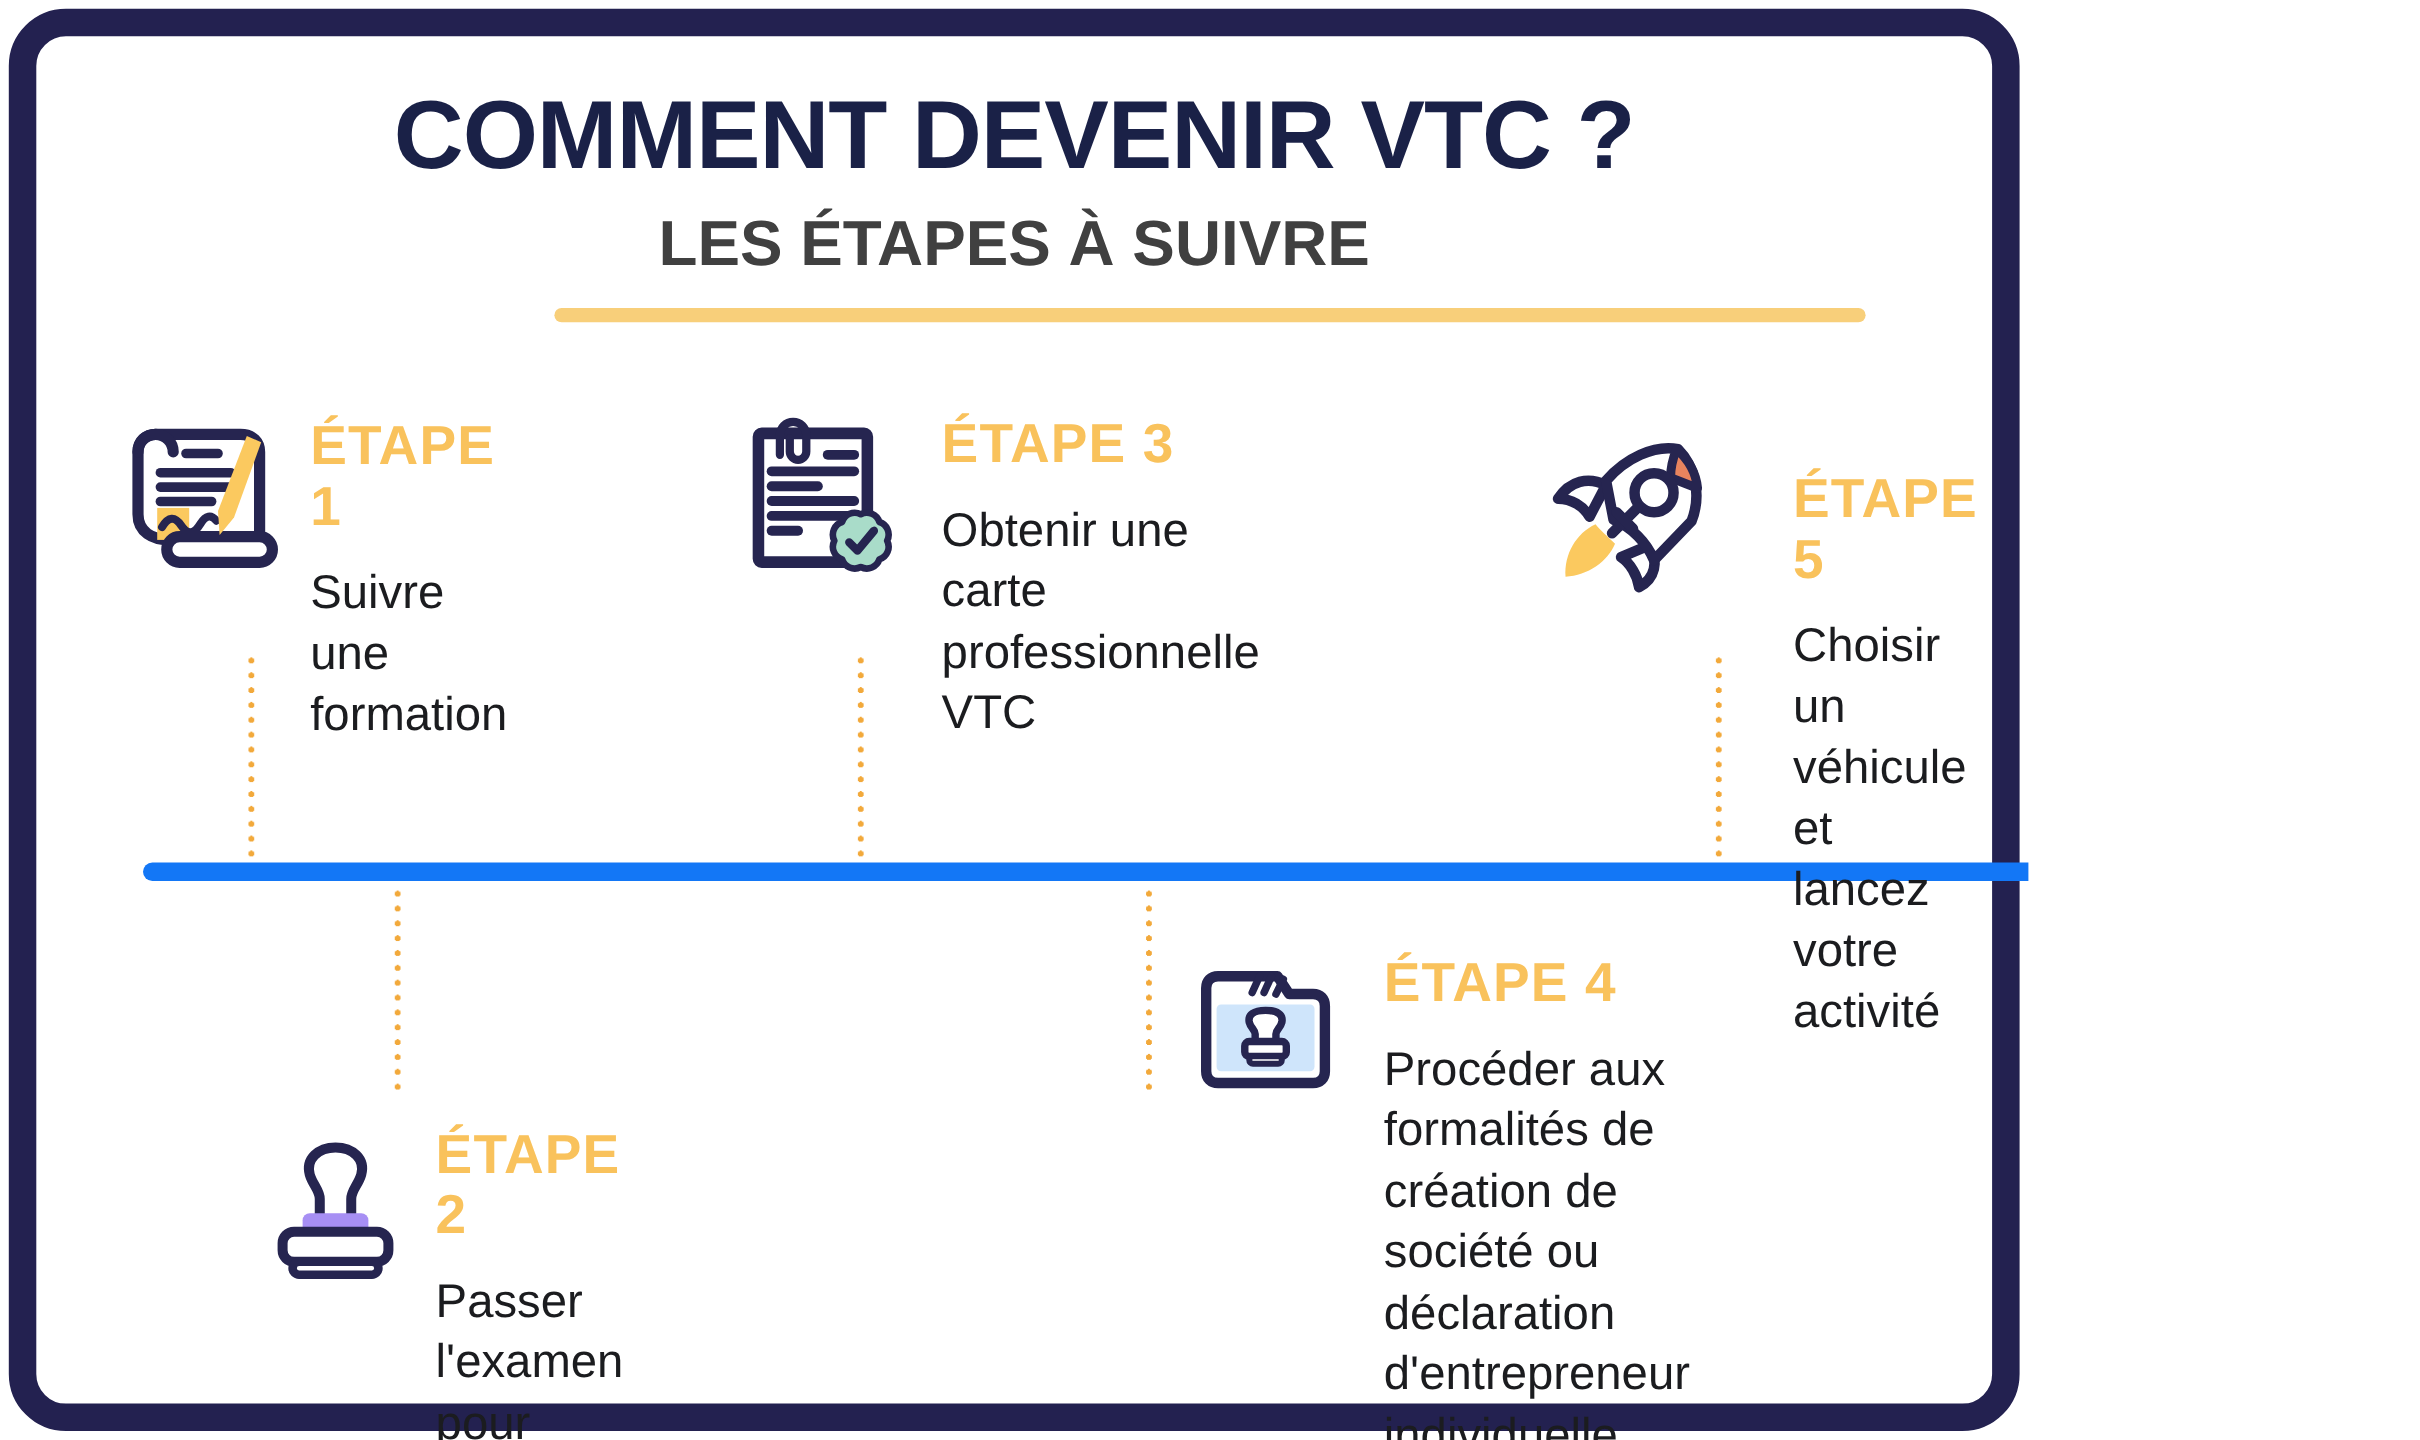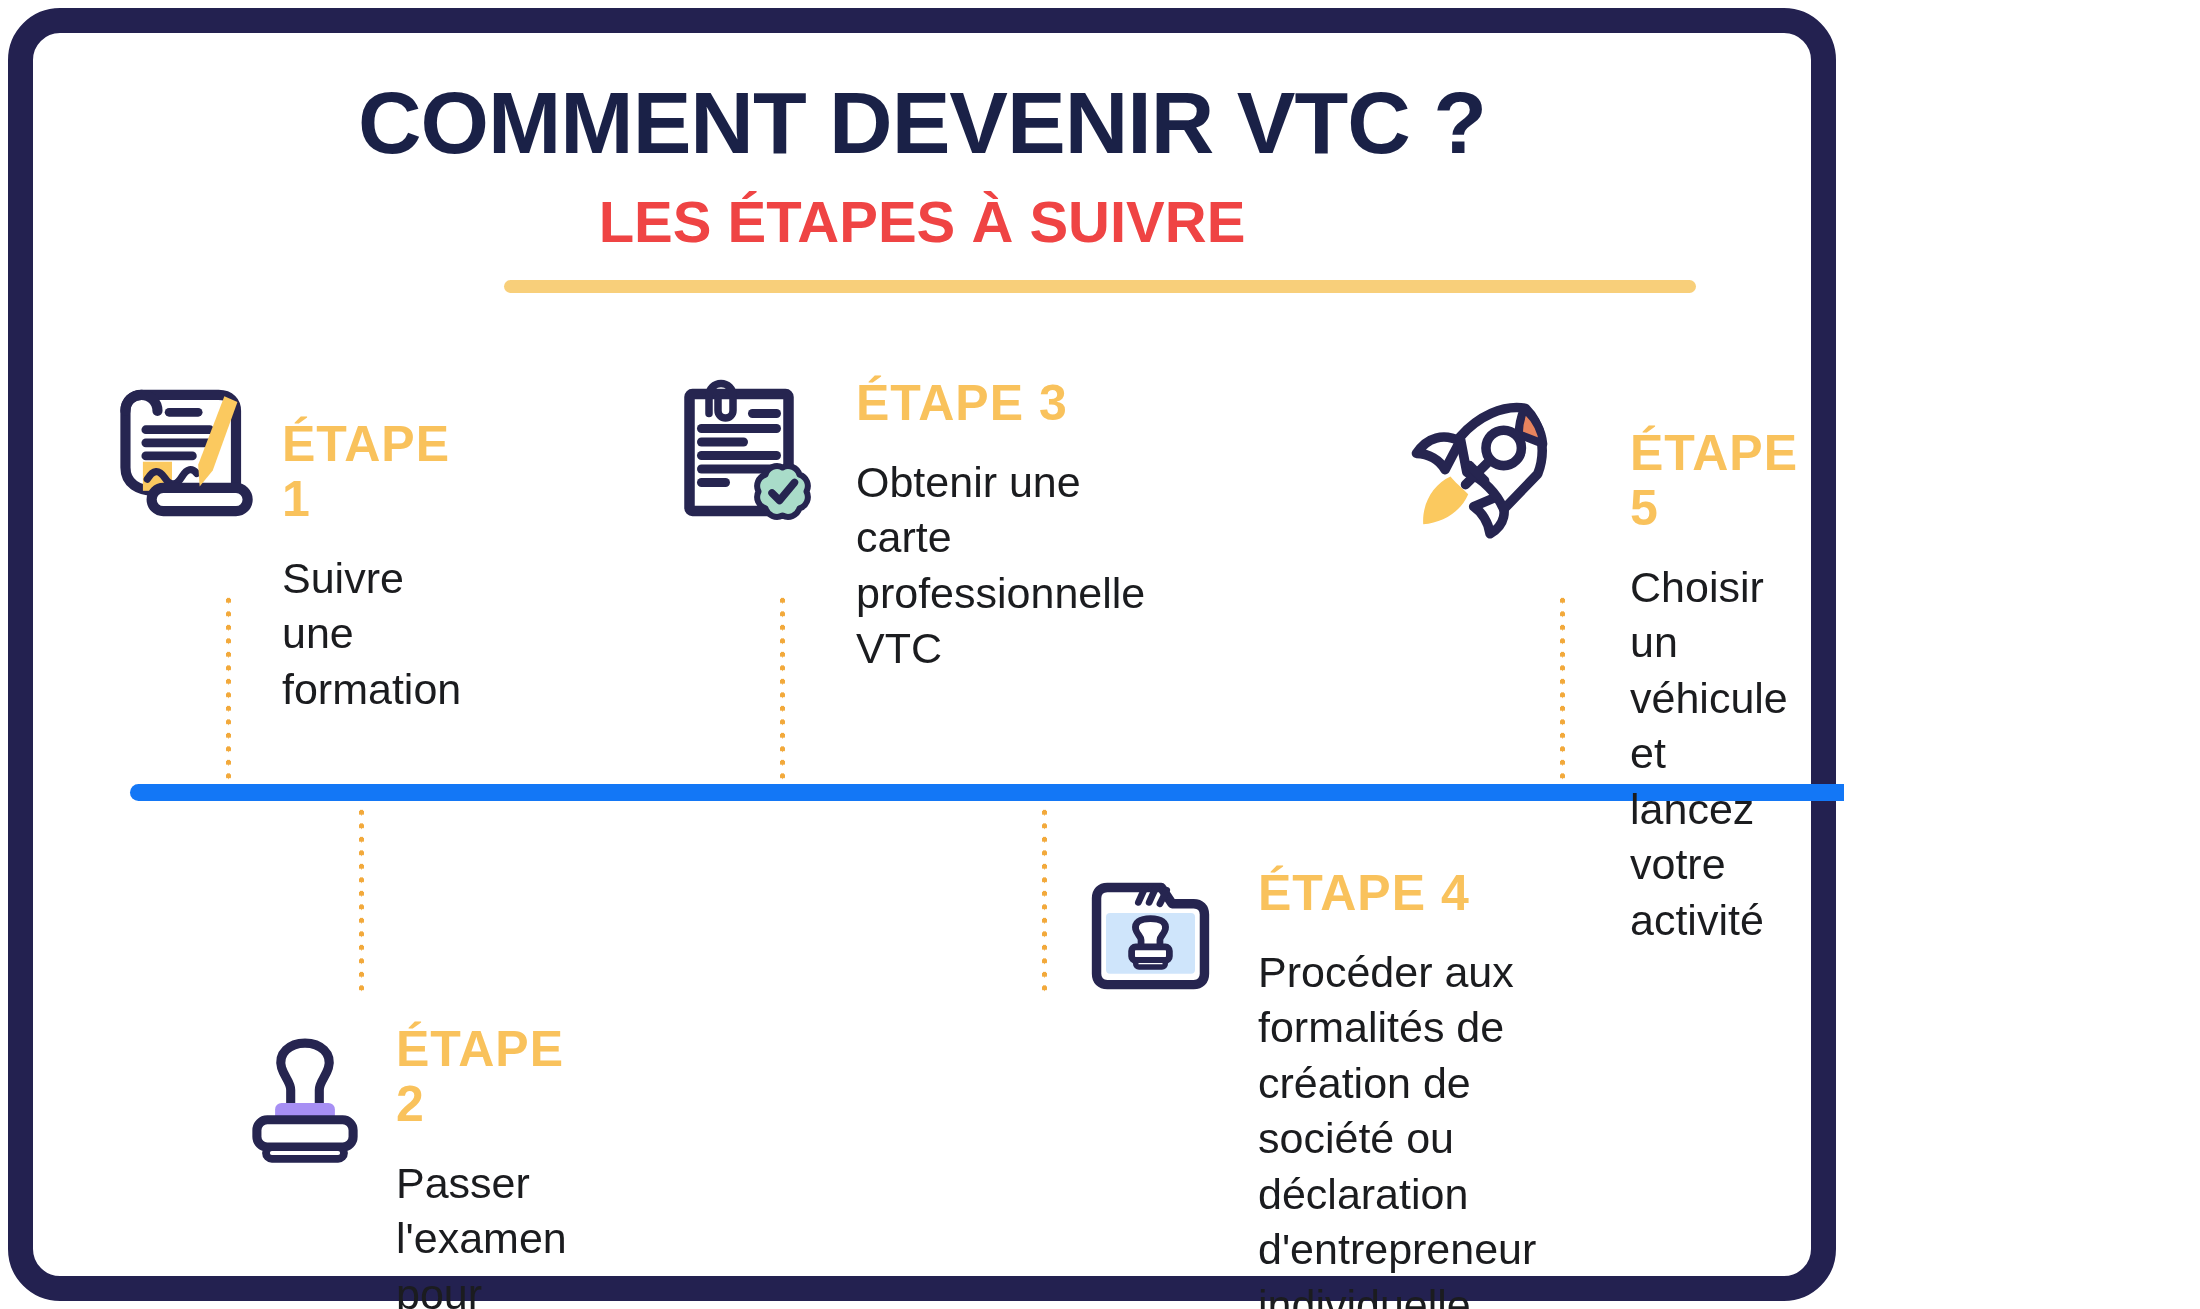--- a/index.html
+++ b/index.html
@@ -21,21 +21,21 @@
   .title{
     position:absolute;left:0;top:72px;width:100%;
     text-align:center;
     font-size:88px;font-weight:800;letter-spacing:-1px;
     color:#1a2147;
   }
   .subtitle{
     position:absolute;left:0;top:188px;width:100%;
     text-align:center;
     font-size:58px;font-weight:800;letter-spacing:0px;
-    color:#ef4444;
+    color:#404040;
   }
   .divider{
     position:absolute;left:504px;top:280px;
     width:1192px;height:13px;border-radius:7px;
     background:#f8cf7a;
   }
   
   .timeline{position:absolute;left:120px;top:740px;}
   
   .dotted{
@@ -54,21 +54,21 @@
   .step .texts{position:absolute;top:0;}
   .label{
     font-size:50px;font-weight:800;letter-spacing:1px;
     color:#f9c25c;line-height:1.1;
   }
   .desc{
     margin-top:24px;
     font-size:43px;font-weight:400;line-height:1.29;
     color:#1b1c1f;white-space:pre-line;
   }
-  .step-1{left:108px;top:378px;}  .step-1 .texts{left:174px;margin-top:39px;}
+  .step-1{left:108px;top:378px;}  .step-1 .texts{left:174px;}
   .step-3{left:672px;top:376px;}  .step-3 .texts{left:184px;}
   .step-5{left:1398px;top:378px;} .step-5 .texts{left:232px;margin-top:48px;} .step-5 .icon{top:14px;}
   .step-2{left:240px;top:1022px;} .step-2 .texts{left:156px;} .step-2 .icon{top:12px;}
   .step-4{left:1083px;top:866px;} .step-4 .texts{left:175px;} .step-4 .icon{top:8px;}
   svg{display:block;}
 </style>
 </head>
 <body>
 
 <div class="canvas">

